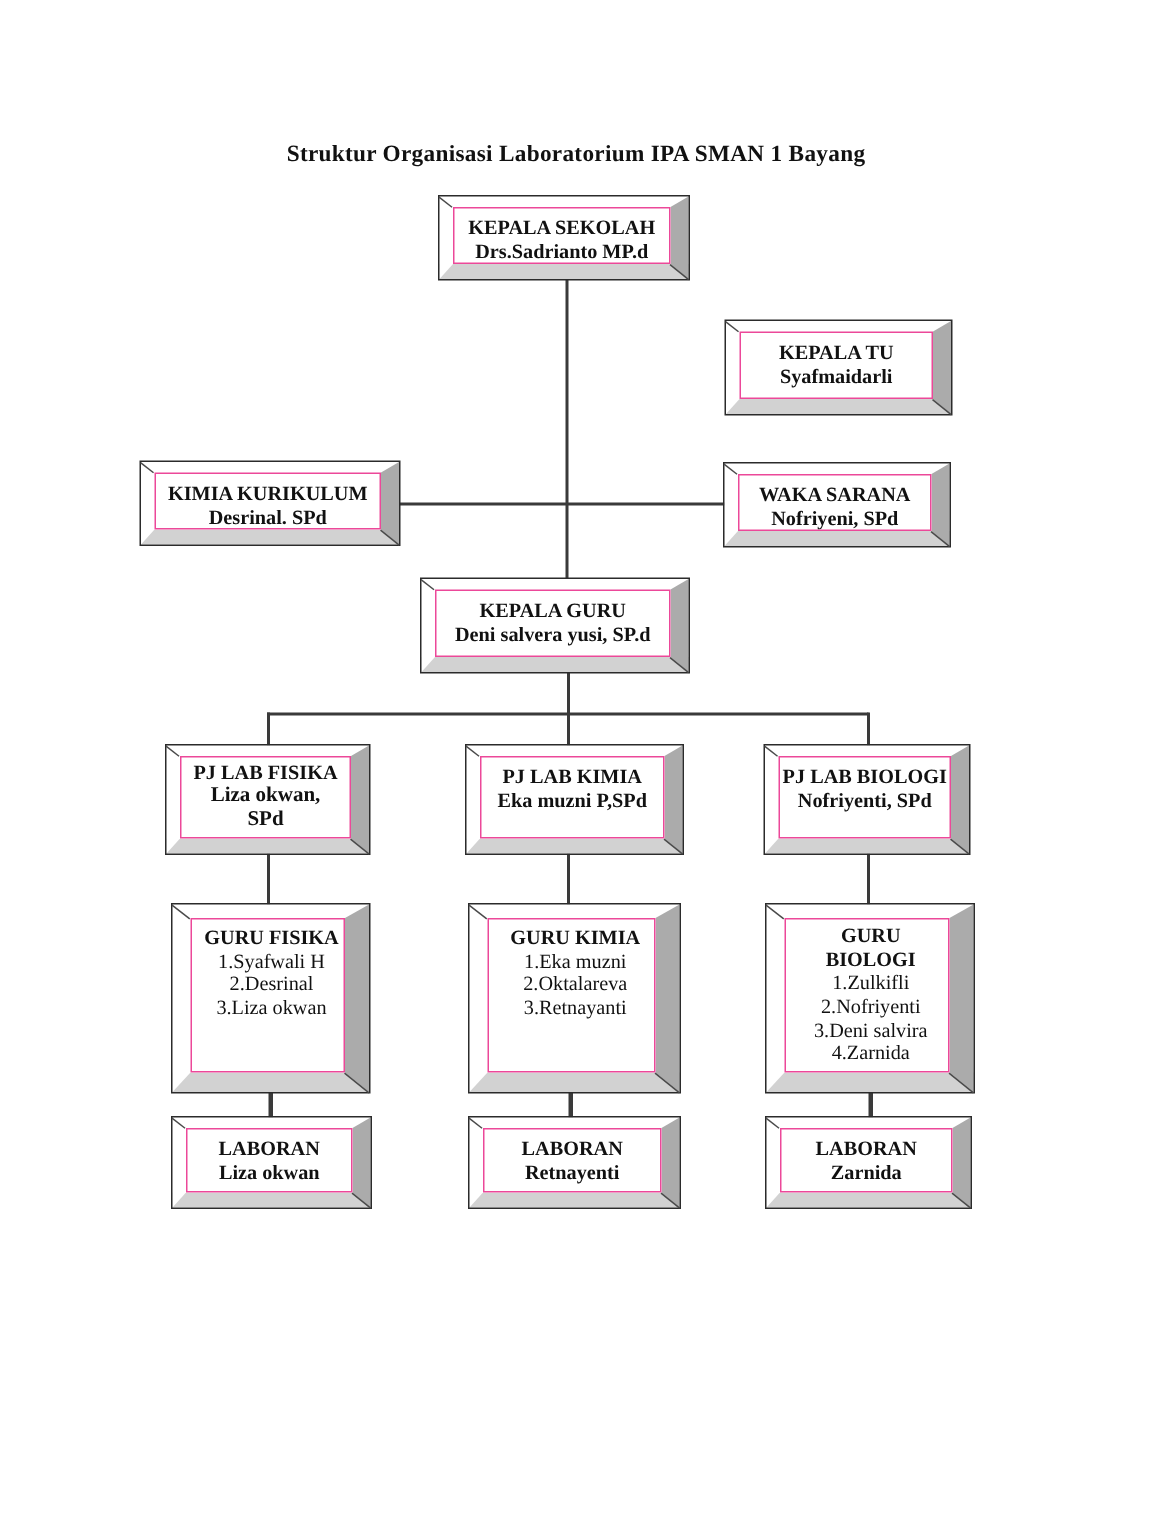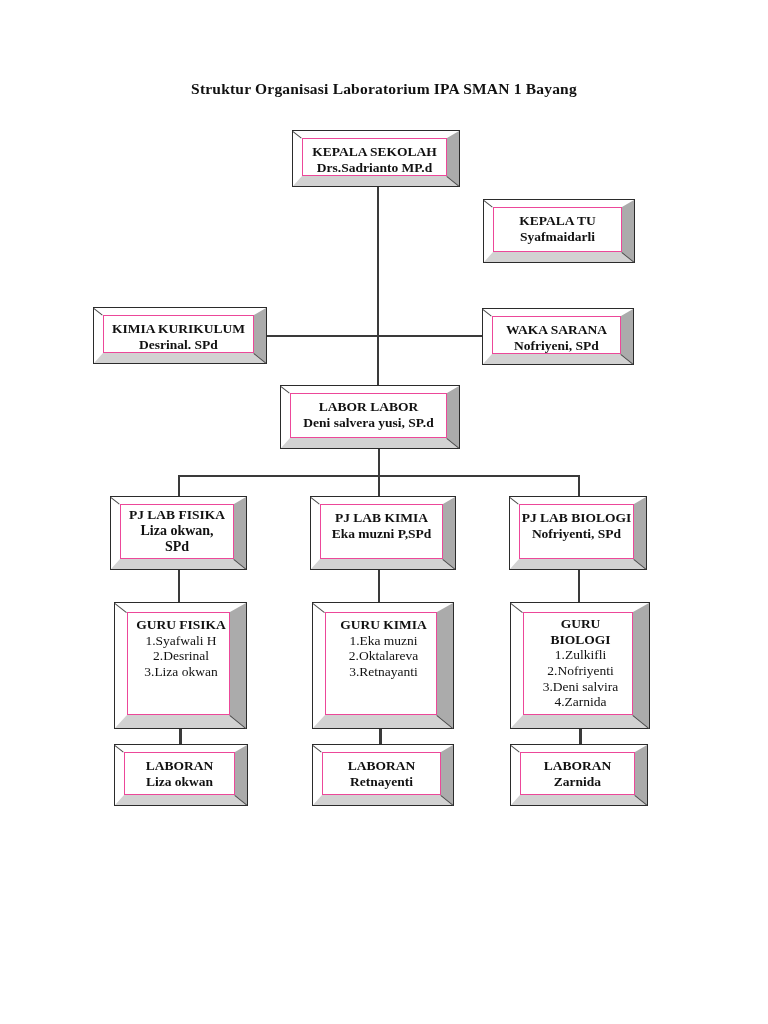--- a/index.html
+++ b/index.html
@@ -11,21 +11,21 @@
     position: relative;
     width: 768px;
     height: 1024px;
     background: #ffffff;
     overflow: hidden;
     font-family: "Liberation Serif", serif;
     color: #111111;
   }
   .doc-title {
     position: absolute;
-    top: 80px;
+    top: 94px;
     left: 0;
     width: 100%;
     text-align: center;
     font-size: 15.5px;
     font-weight: bold;
     letter-spacing: 0.2px;
     margin: 0;
   }
   
   .line { position: absolute; background: #3a3a3a; }
@@ -97,21 +97,21 @@
     <div class="frame bevel-std">
       <div class="inner">
         <div class="content">
           <div class="t">KEPALA SEKOLAH</div>
           <div class="n">Drs.Sadrianto MP.d</div>
         </div>
       </div>
     </div>
   </div>
 
-  <div class="box" style="left:484px;top:200px;width:150px;height:62px">
+  <div class="box" style="left:484px;top:214px;width:150px;height:62px">
     <div class="frame bevel-std">
       <div class="inner">
         <div class="content">
           <div class="t">KEPALA TU</div>
           <div class="n">Syafmaidarli</div>
         </div>
       </div>
     </div>
   </div>
 
@@ -134,21 +134,21 @@
           <div class="n">Nofriyeni, SPd</div>
         </div>
       </div>
     </div>
   </div>
 
   <div class="box" style="left:281px;top:386px;width:178px;height:62px">
     <div class="frame bevel-std">
       <div class="inner">
         <div class="content">
-          <div class="t">LABOR LABOR</div>
+          <div class="t">KEPALA GURU</div>
           <div class="n">Deni salvera yusi, SP.d</div>
         </div>
       </div>
     </div>
   </div>
 
   <div class="box" style="left:111px;top:497px;width:135px;height:72px">
     <div class="frame bevel-std">
       <div class="inner">
         <div class="content tight">

